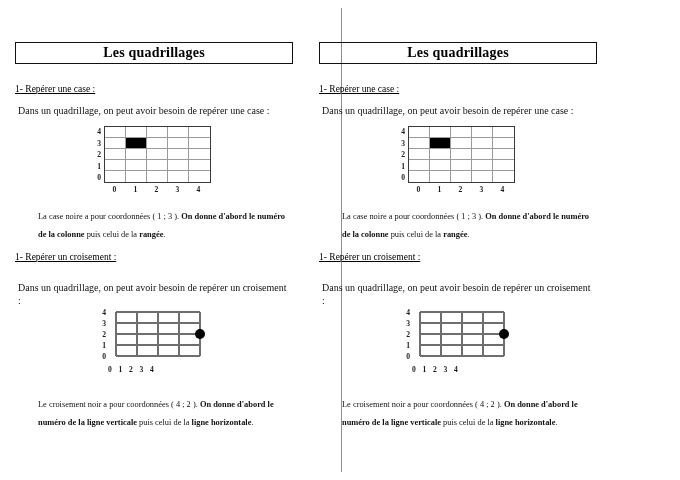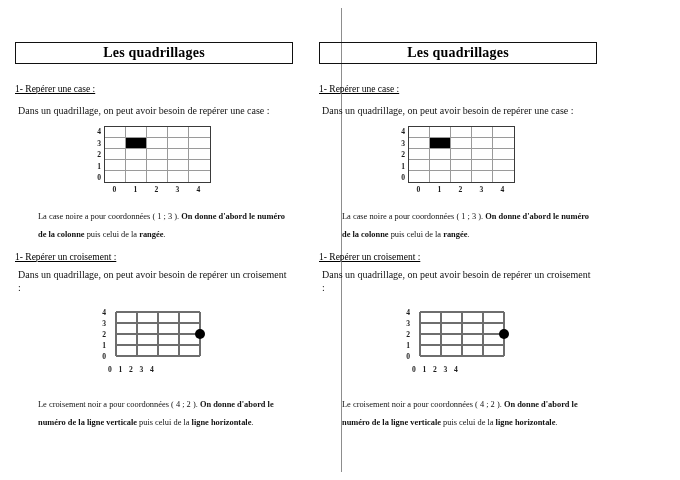--- a/index.html
+++ b/index.html
@@ -84,21 +84,21 @@
   .para {
     position: absolute;
     left: 18px;
     right: 16px;
     font-size: 10px;
     line-height: 13px;
     color: #111111;
     text-align: left;
   }
   .intro-1 { top: 104px; }
-  .intro-2 { top: 268px; }
+  .intro-2 { top: 281px; }
 
   .explain {
     position: absolute;
     left: 18px;
     right: 14px;
     font-size: 8.4px;
     line-height: 18px;
     color: #111111;
     margin-left: 20px;
   }

